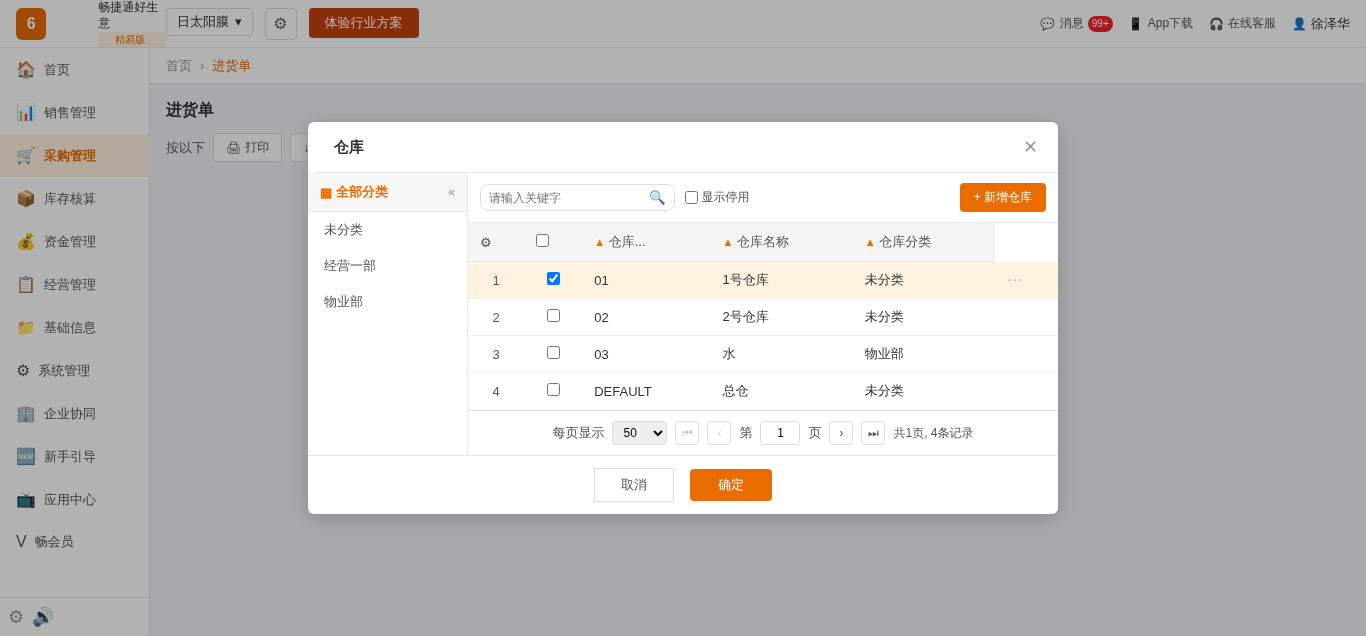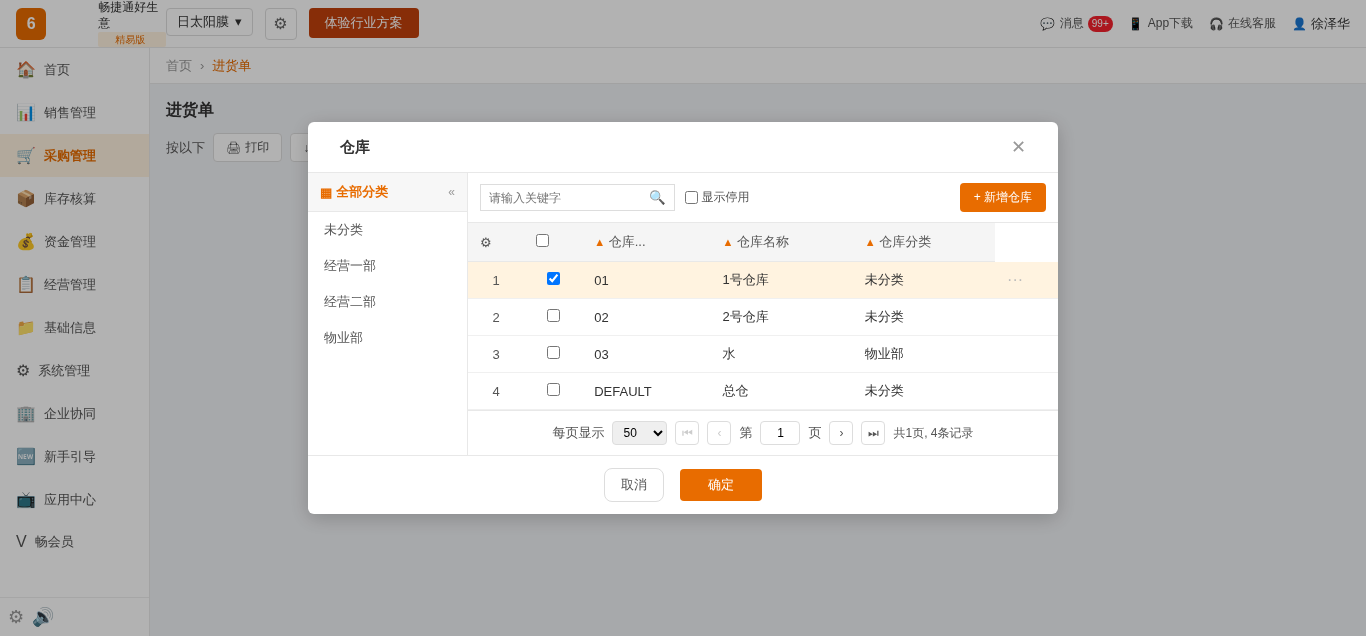--- a/index.html
+++ b/index.html
@@ -137,23 +137,23 @@
     .dialog {
       background: #fff;
       border-radius: 6px;
       width: 750px;
       max-height: 580px;
       display: flex; flex-direction: column;
       box-shadow: 0 4px 20px rgba(0,0,0,0.2);
       position: relative;
     }
     .dialog-header {
-      padding: 14px 32px;
+      padding: 14px 20px;
       border-bottom: 1px solid #e8e8e8;
-      display: flex; align-items: center; justify-content: space-between;
+      display: flex; align-items: center; justify-content: space-between; margin-left: 6px;
     }
     .dialog-title { font-size: 15px; font-weight: bold; color: #333; }
     .dialog-close { cursor: pointer; font-size: 18px; color: #999; }
     .dialog-body {
       flex: 1; display: flex; overflow: hidden;
     }
 
     
     .left-panel {
       width: 160px;
@@ -180,21 +180,21 @@
     .right-panel {
       flex: 1; display: flex; flex-direction: column; overflow: hidden;
     }
     .right-toolbar {
       padding: 10px 12px;
       display: flex; align-items: center; gap: 10px;
       border-bottom: 1px solid #e8e8e8;
     }
     .search-box {
       display: flex; align-items: center;
-      border: 1px solid #ddd; border-radius: 0;
+      border: 1px solid #ddd; border-radius: 8px;
       overflow: hidden; background: #fff;
     }
     .search-box input {
       border: none; outline: none; padding: 5px 8px; font-size: 12px; width: 160px;
     }
     .search-icon-btn {
       padding: 5px 8px; background: #fff; border: none; cursor: pointer; color: #999;
     }
     .show-disabled {
       display: flex; align-items: center; gap: 4px; font-size: 12px; color: #555;
@@ -254,21 +254,21 @@
     .page-total { color: #555; font-size: 12px; }
 
     
     .dialog-footer {
       padding: 12px 20px;
       border-top: 1px solid #e8e8e8;
       display: flex; align-items: center; justify-content: center;
       gap: 16px;
     }
     .btn-cancel {
-      padding: 7px 16px; border: 1px solid #ddd; border-radius: 8px;
+      padding: 7px 26px; border: 1px solid #ddd; border-radius: 1px;
       background: #fff; color: #555; cursor: pointer; font-size: 13px;
     }
     .btn-confirm {
       padding: 7px 28px; border: none; border-radius: 4px;
       background: #e86c00; color: #fff; cursor: pointer; font-size: 13px;
     }
   </style>
 </head>
 <body>
 
@@ -407,21 +407,20 @@
         <div class="left-panel-header">
           <div class="all-category">
             <span>▦</span>
             <span>全部分类</span>
           </div>
           <span class="collapse-btn">«</span>
         </div>
         <div class="category-list" id="category-list">
             <div class="category-item">未分类</div>
             <div class="category-item">经营一部</div>
-            <div class="category-item">经营二部</div>
             <div class="category-item">物业部</div>
           </div>
       </div>
 
       <div class="right-panel">
 
         <div class="right-toolbar">
           <div class="search-box">
             <input type="text" placeholder="请输入关键字" style="">
             <button class="search-icon-btn">🔍</button>

